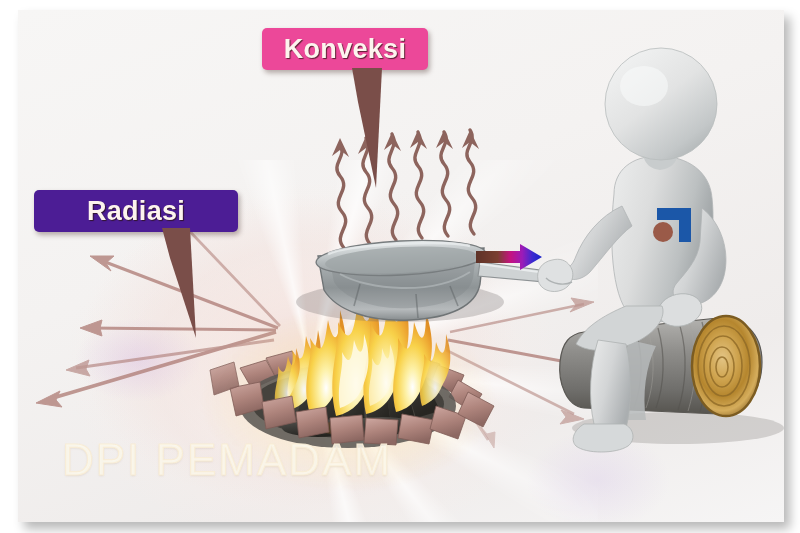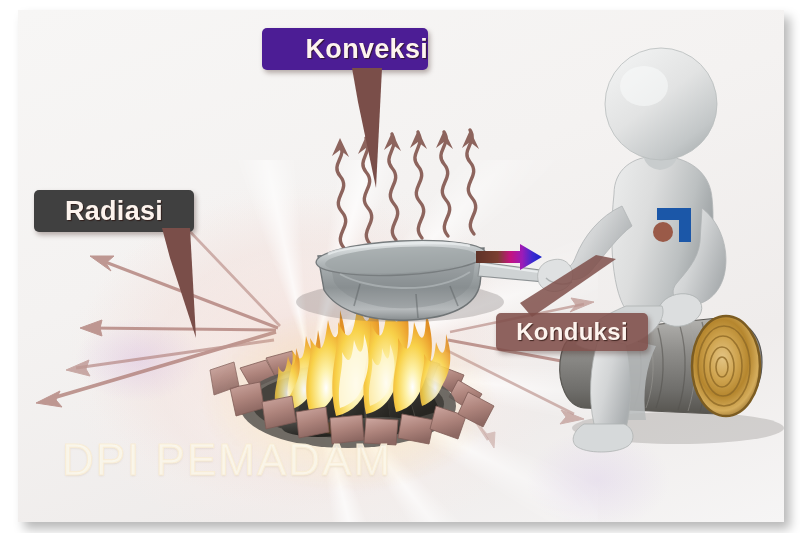--- a/index.html
+++ b/index.html
@@ -79,22 +79,22 @@
     white-space:nowrap;pointer-events:none;}
 
   
   .callout{position:absolute;}
   .cbox{position:relative;border-radius:5px;
         font-weight:bold;color:#fdf4ee;
         text-shadow:1px 1px 1px rgba(40,18,14,.75);
         display:flex;align-items:center;justify-content:center;
         box-shadow:2px 3px 5px rgba(60,35,30,.35);
         letter-spacing:.3px;}
-  .c-konveksi .cbox{background:#4c1d95;width:166px;height:42px;font-size:27px;justify-content:flex-end;}
-  .c-radiasi  .cbox{background:#404040;width:160px;height:42px;font-size:27px;}
+  .c-konveksi .cbox{background:#ec4899;width:166px;height:42px;font-size:27px;}
+  .c-radiasi  .cbox{background:#4c1d95;width:204px;height:42px;font-size:27px;}
   .c-konduksi .cbox{background:rgba(127,79,74,.88);width:152px;height:38px;font-size:24px;}
 </style>
 </head>
 <body>
 
 <div id="frame">
   <div id="shadow-edge"></div>
 
   <div id="canvas">
 
@@ -403,23 +403,15 @@
 
     <div class="callout c-radiasi" style="left:16px;top:180px;">
       <div class="cbox">
         <span>Radiasi</span>
       </div>
       <svg width="110" height="120" style="position:absolute;left:128px;top:38px;">
         <polygon points="0,0 28,0 34,110 8,30" fill="#7a4e49"></polygon>
       </svg>
     </div>
 
-    <div class="callout c-konduksi" style="left:478px;top:303px;">
-      <svg width="120" height="70" style="position:absolute;left:16px;top:-58px;">
-        <polygon points="84,0 104,4 20,62 8,48" fill="rgba(127,79,74,.85)"></polygon>
-      </svg>
-      <div class="cbox">
-        <span>Konduksi</span>
-      </div>
-    </div>
 
   </div>
 </div>
 
 </body></html>

